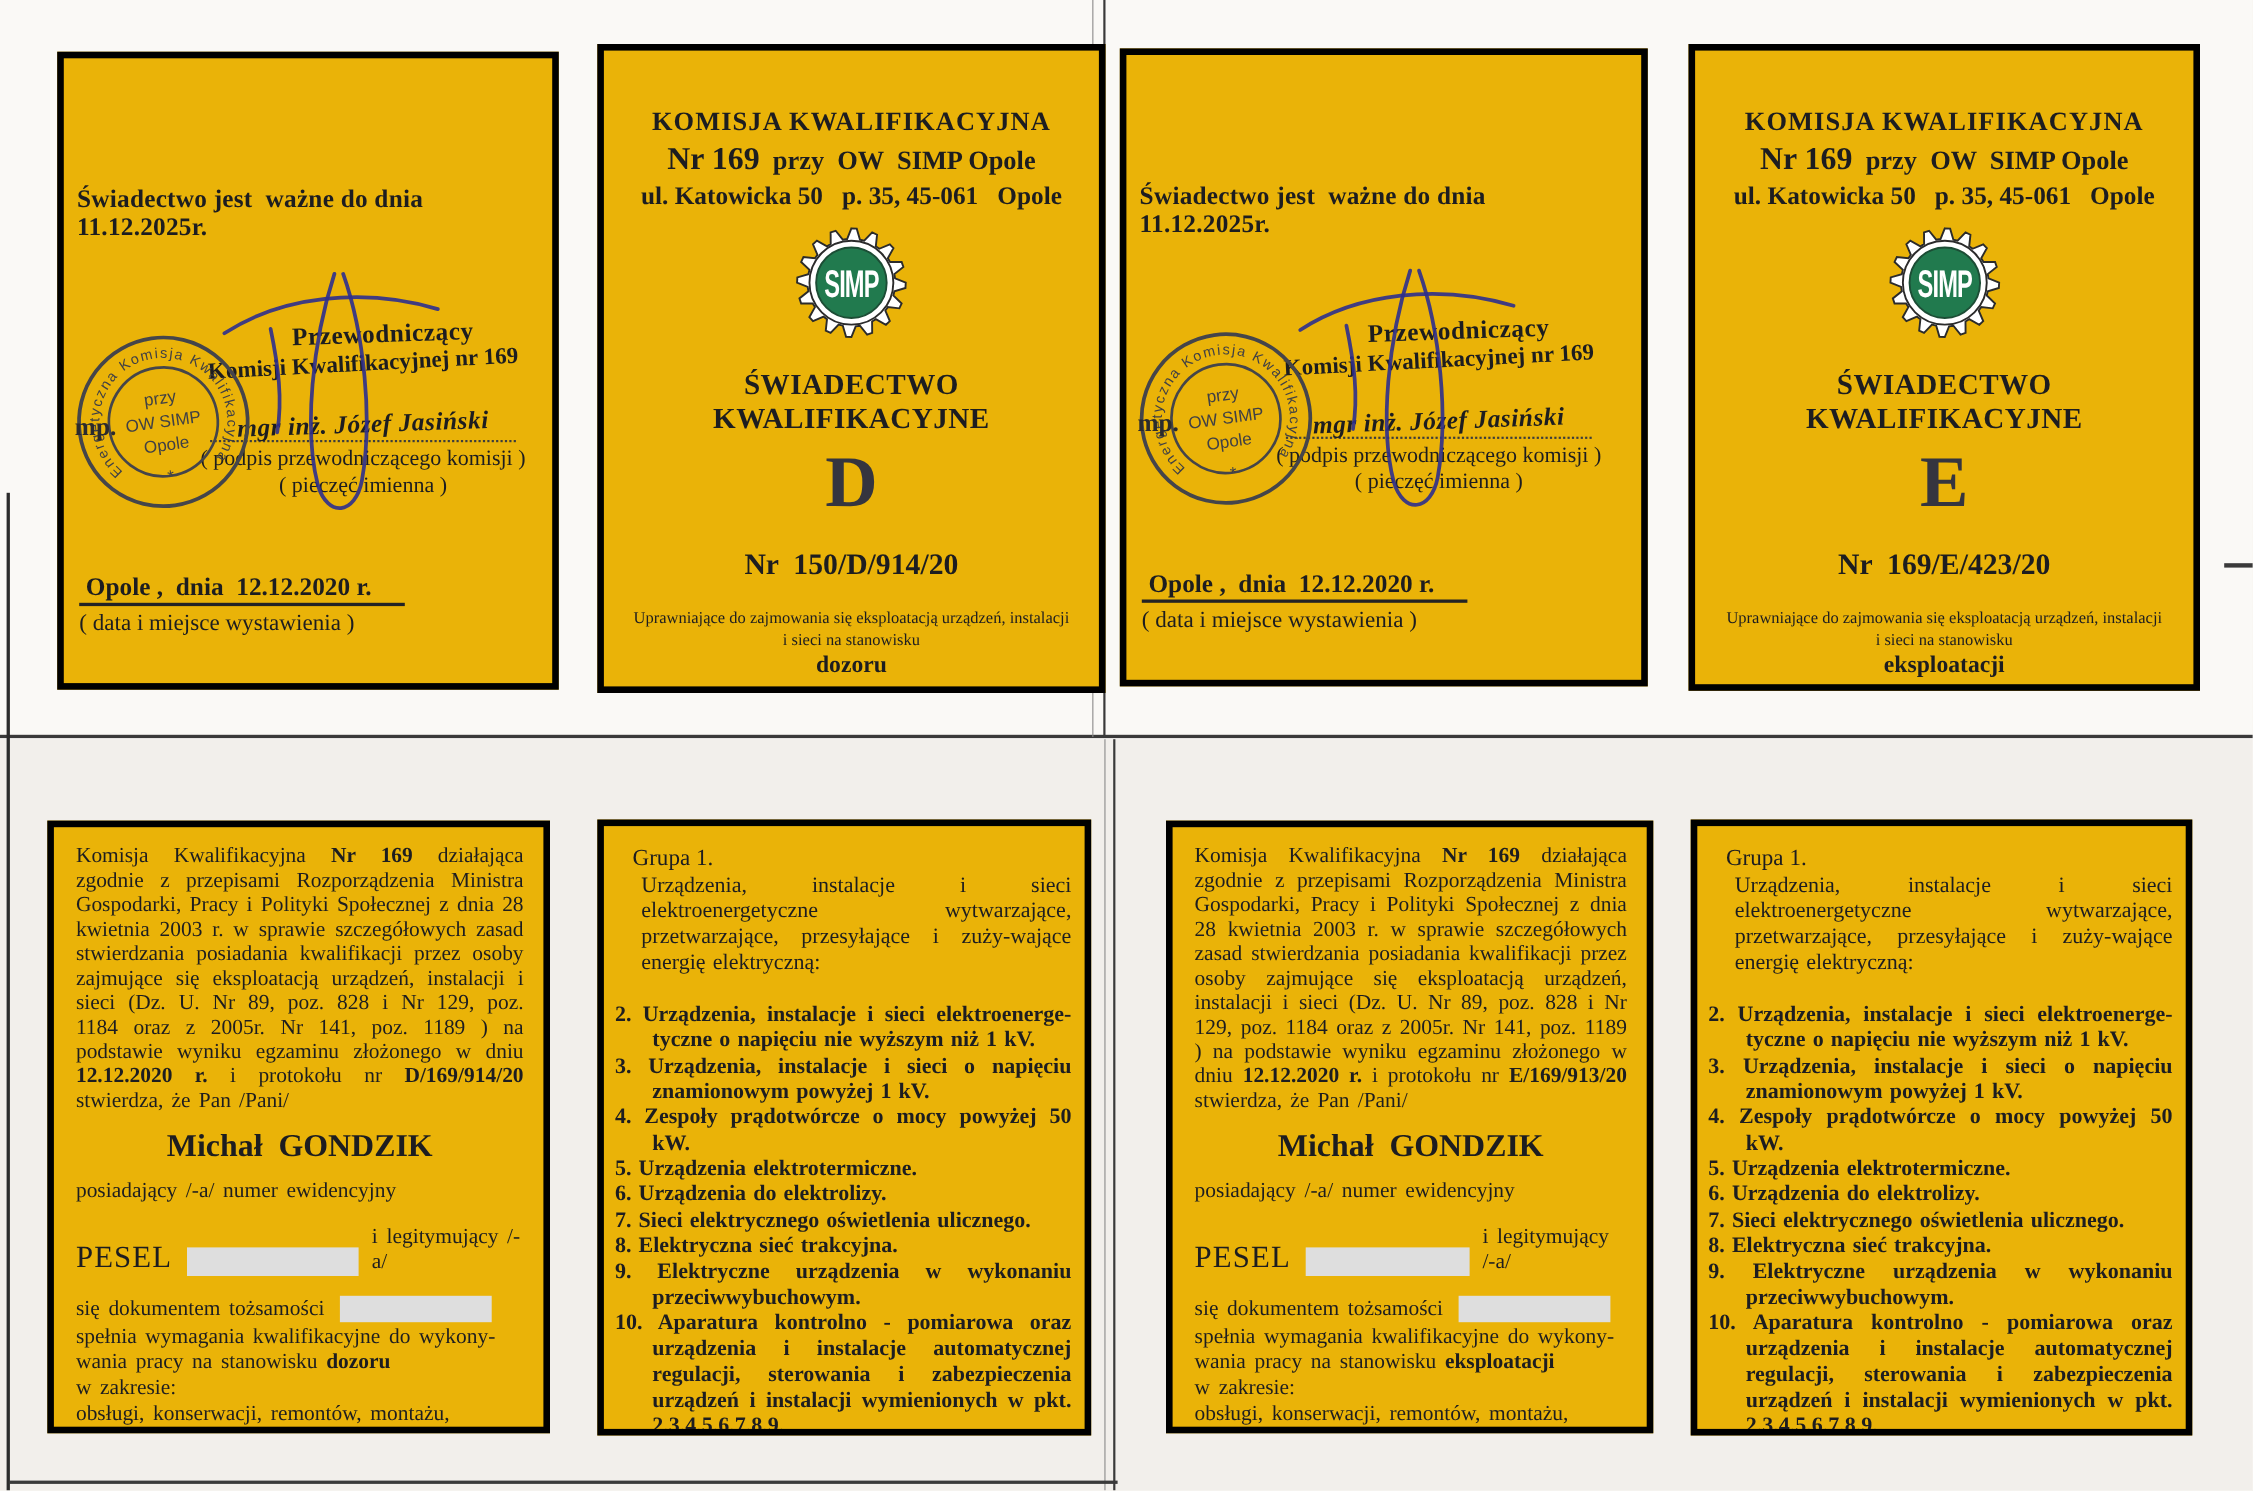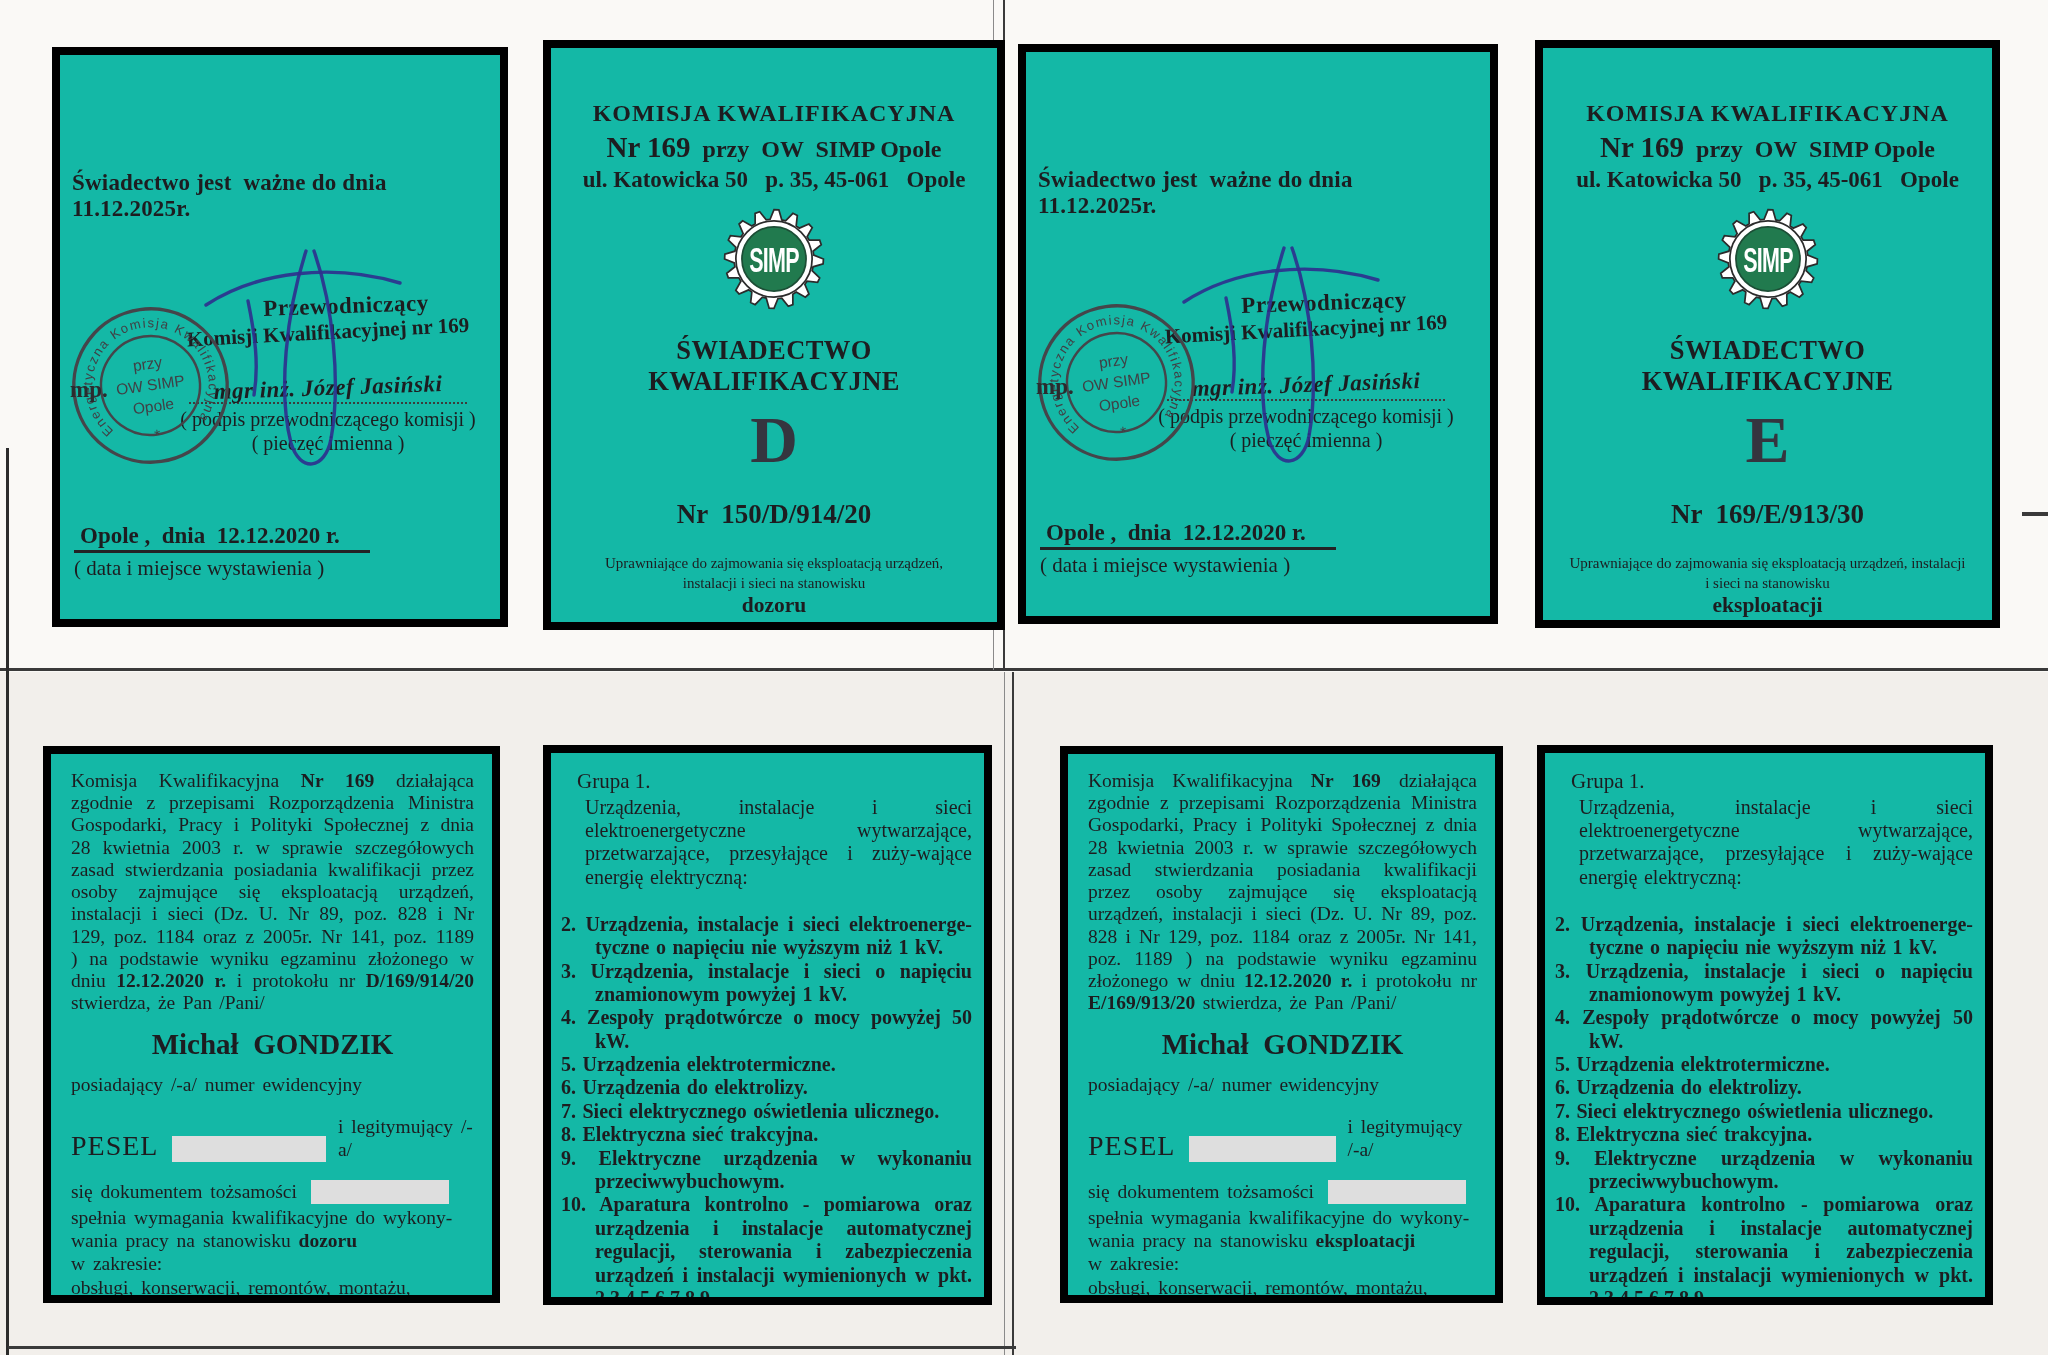--- a/index.html
+++ b/index.html
@@ -7,21 +7,21 @@
   body {
     position:relative; overflow:hidden;
     background:#faf9f6;
     font-family:"Liberation Serif","DejaVu Serif",serif;
     color:#1d1d20;
   }
   .prew { white-space:pre-wrap; }
   .bottom-wash { position:absolute; left:0; top:672px; width:2048px; height:683px; background:#f2efeb; }
   .scanline { position:absolute; background:#3a3a3a; }
   .panel {
-    position:absolute; background:#14b8a6; border:8px solid #000000; overflow:hidden;
+    position:absolute; background:#eab308; border:6px solid #000000; overflow:hidden;
   }
   
   .validity-line { margin:115px 12px 0 12px; font-weight:bold; font-size:23px; letter-spacing:.2px; }
   .chair-block { position:absolute; top:238px; right:2px; width:340px; text-align:center; }
   .chair-title { font-size:23px; font-weight:bold; transform:rotate(-2deg); margin-left:36px; letter-spacing:.5px; }
   .chair-committee { font-size:21px; font-weight:bold; transform:rotate(-3deg); margin-top:1px; }
   .chair-name { font-size:23px; font-weight:bold; font-style:italic; margin-top:30px; transform:rotate(-2deg); letter-spacing:.5px; }
   .dotline { border-bottom:2px dotted #3c3c3c; width:82%; margin:1px auto 3px auto; }
   .chair-cap { font-size:20px; line-height:1.22; }
   .stamp-wrap { position:absolute; left:8px; top:248px; width:165px; height:165px; }
@@ -190,21 +190,21 @@
     <polygon points="60.0,3.0 65.6,3.3 69.0,14.9 73.4,16.0 81.8,7.3 86.9,9.7 85.6,21.8 89.2,24.4 100.3,19.7 104.1,23.8 98.2,34.4 100.6,38.3 112.7,38.2 114.5,43.5 105.1,51.0 105.8,55.5 117.0,60.0 116.7,65.6 105.1,69.0 104.0,73.4 112.7,81.8 110.3,86.9 98.2,85.6 95.6,89.2 100.3,100.3 96.2,104.1 85.6,98.2 81.7,100.6 81.8,112.7 76.5,114.5 69.0,105.1 64.5,105.8 60.0,117.0 54.4,116.7 51.0,105.1 46.6,104.0 38.2,112.7 33.1,110.3 34.4,98.2 30.8,95.6 19.7,100.3 15.9,96.2 21.8,85.6 19.4,81.7 7.3,81.8 5.5,76.5 14.9,69.0 14.2,64.5 3.0,60.0 3.3,54.4 14.9,51.0 16.0,46.6 7.3,38.2 9.7,33.1 21.8,34.4 24.4,30.8 19.7,19.7 23.8,15.9 34.4,21.8 38.3,19.4 38.2,7.3 43.5,5.5 51.0,14.9 55.5,14.2" fill="#ffffff" stroke="#2b2b2b" stroke-width="2"></polygon>
     <circle cx="60" cy="60" r="44" fill="#ffffff" stroke="#2b2b2b" stroke-width="2"></circle>
     <circle cx="60" cy="60" r="37" fill="#217a4e" stroke="#1c4d35" stroke-width="2"></circle>
     <g transform="translate(60,62) scale(0.92,1.5)">
         <text y="9" text-anchor="middle" font-family="Liberation Sans, sans-serif" font-size="27" font-weight="bold" letter-spacing="-1" fill="#ffffff">SIMP</text>
       </g>
   </svg>
 
   <div class="cert-title">ŚWIADECTWO KWALIFIKACYJNE</div>
   <div class="cert-letter">E</div>
-  <div class="cert-number prew">Nr  169/E/913/30</div>
+  <div class="cert-number prew">Nr  169/E/423/20</div>
   <p class="grant">Uprawniające do zajmowania się eksploatacją urządzeń, instalacji i sieci na stanowisku</p>
   <div class="grant-bold">eksploatacji</div>
 </section>
 
 <section class="panel details" style="left:43px;top:746px;width:457px;height:557px;">
   <p class="dpara"><span>Komisja  Kwalifikacyjna </span><b>Nr 169</b><span> działająca zgodnie z przepisami Rozporządzenia Ministra Gospodarki, Pracy i Polityki Społecznej z dnia 28 kwietnia 2003 r. w sprawie szczegółowych zasad stwierdzania posiadania kwalifikacji przez osoby zajmujące się eksploatacją urządzeń, instalacji i sieci (Dz. U. Nr 89, poz. 828 i Nr 129, poz. 1184 oraz z 2005r. Nr 141, poz. 1189 ) na podstawie wyniku egzaminu złożonego w dniu </span><b>12.12.2020 r.</b><span> i protokołu nr </span><b>D/169/914/20</b><span> stwierdza, że Pan /Pani/</span></p>
   <div class="dname prew">Michał  GONDZIK</div>
   <div class="dline">posiadający /-a/ numer  ewidencyjny</div>
   <div class="pesel-line">
     <span class="pesel">PESEL</span>

